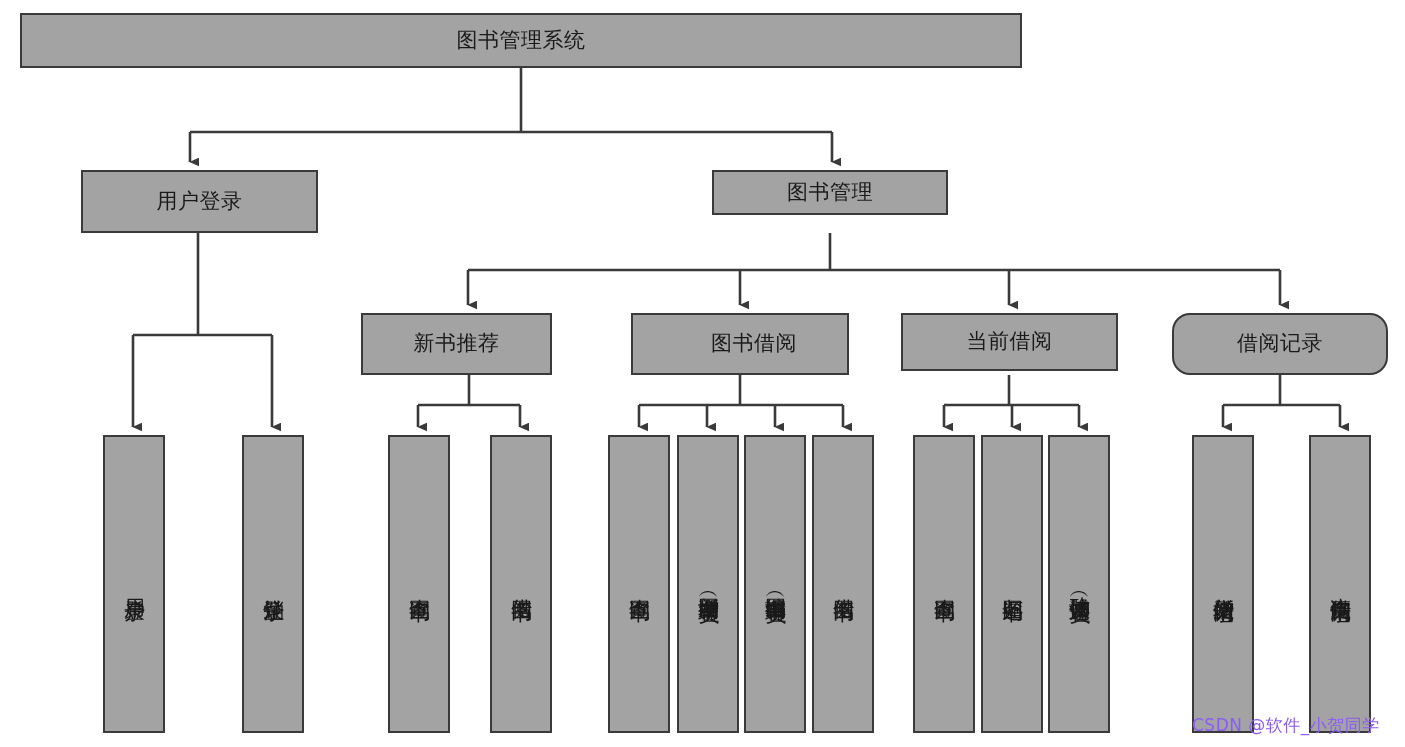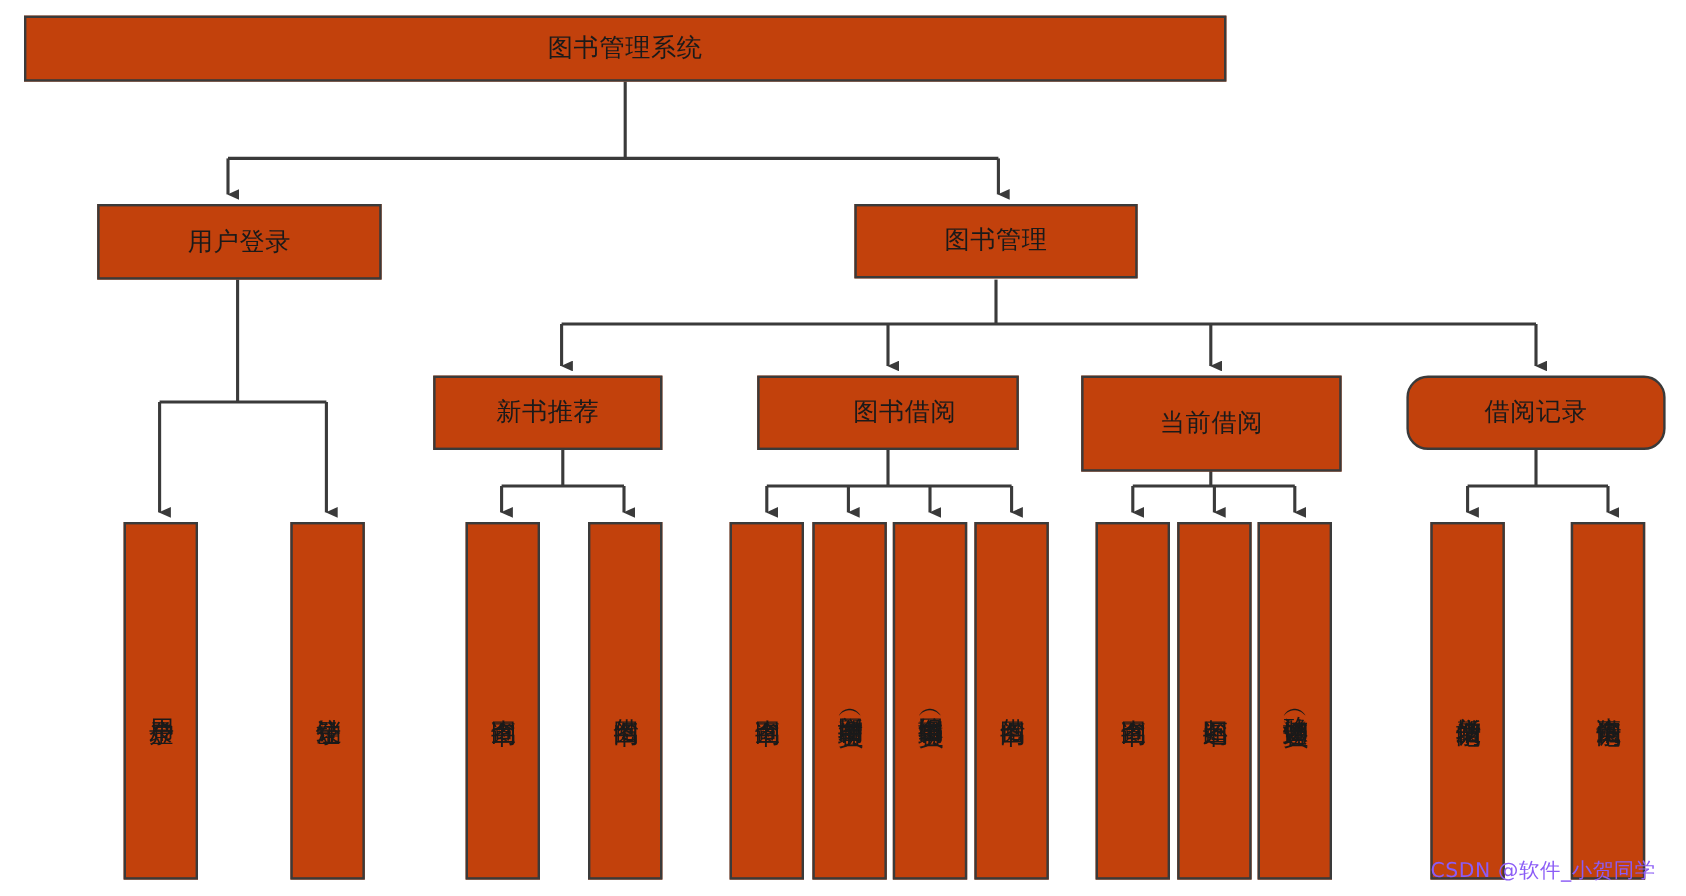--- a/index.html
+++ b/index.html
@@ -22,21 +22,21 @@
   svg.edges {
     position: absolute;
     left: 0;
     top: 0;
     width: 1405px;
     height: 747px;
   }
   .node {
     position: absolute;
     box-sizing: border-box;
-    background: #c2410c;
+    background: #a3a3a3;
     border: 2.5px solid #3a3a3a;
     display: flex;
     align-items: center;
     justify-content: center;
     color: #1a1a1a;
     font-family: Liberation Serif, serif;
   }
   .node .label {
     display: block;
     text-align: center;
@@ -118,31 +118,31 @@
     </g>
   </svg>
 
   <div class="node horizontal" style="left:20px; top:13px; width:1002px; height:55px;">
     <span class="label">图书管理系统</span>
   </div>
 
   <div class="node horizontal" style="left:81px; top:170px; width:237px; height:63px;">
     <span class="label">用户登录</span>
   </div>
-  <div class="node horizontal" style="left:712px; top:170px; width:236px; height:62px;">
+  <div class="node horizontal" style="left:712px; top:170px; width:236px; height:45px;">
     <span class="label">图书管理</span>
   </div>
 
   <div class="node horizontal" style="left:361px; top:313px; width:191px; height:62px;justify-content:center;">
     <span class="label">新书推荐</span>
   </div>
   <div class="node horizontal" style="left:631px; top:313px; width:218px; height:62px;padding-left:28px;">
     <span class="label">图书借阅</span>
   </div>
-  <div class="node horizontal" style="left:901px; top:313px; width:217px; height:80px;">
+  <div class="node horizontal" style="left:901px; top:313px; width:217px; height:58px;">
     <span class="label">当前借阅</span>
   </div>
   <div class="node horizontal" style="left:1172px; top:313px; width:216px; height:62px;border-radius:18px;">
     <span class="label">借阅记录</span>
   </div>
 
   <div class="node vertical" style="left:103px; top:435px; width:62px; height:298px;">
     <span class="label">用户登录</span>
   </div>
   <div class="node vertical" style="left:242px; top:435px; width:62px; height:298px;">

